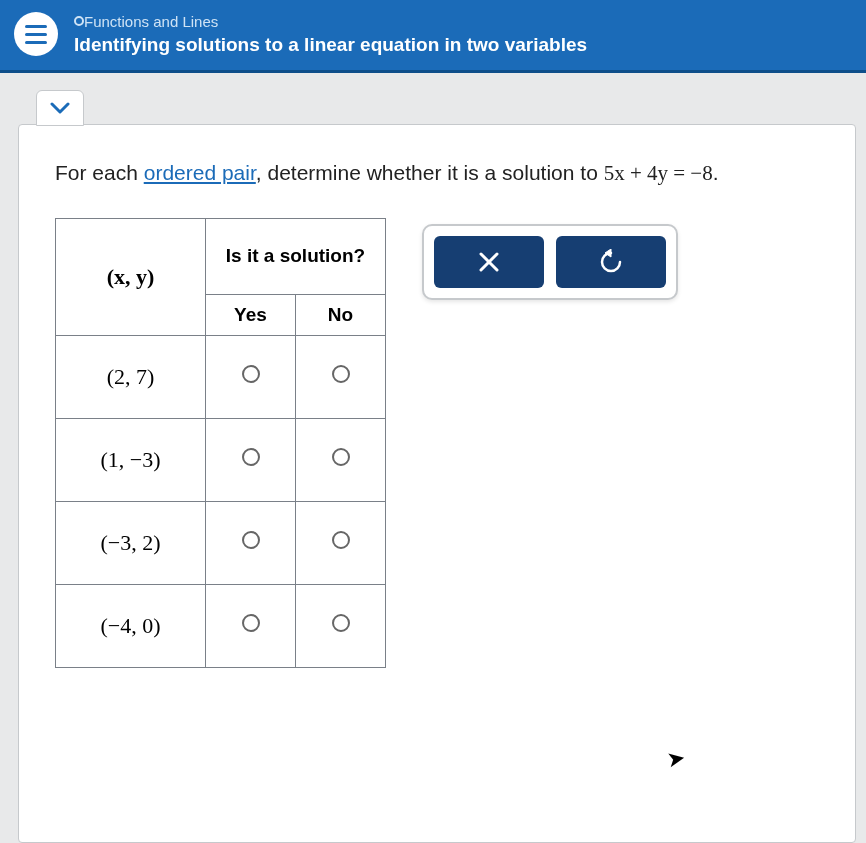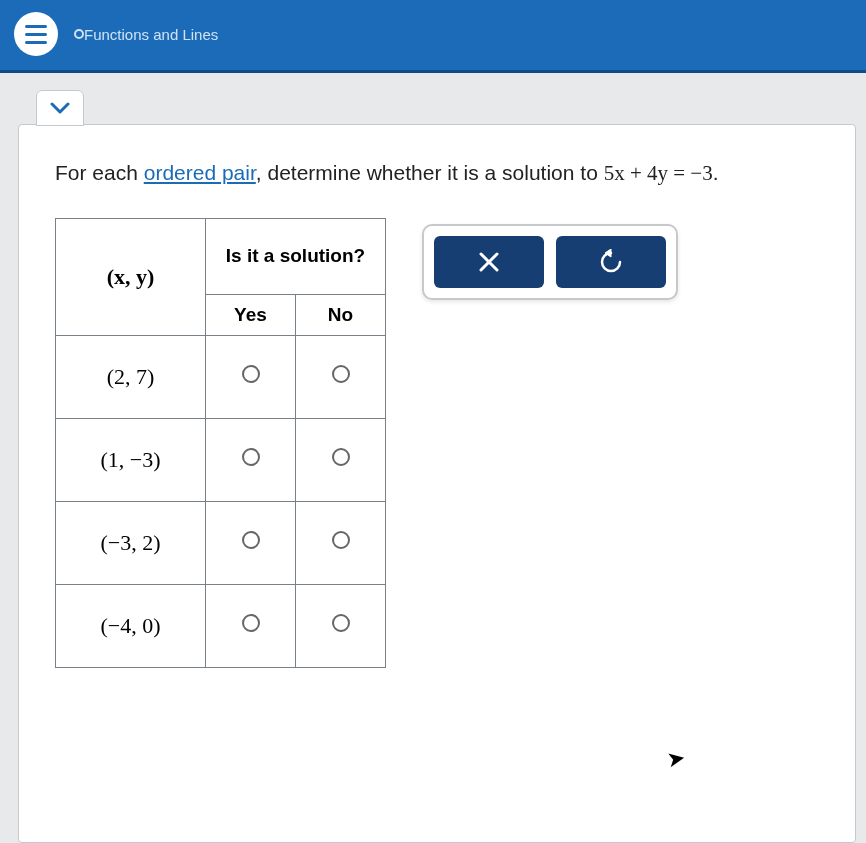--- a/index.html
+++ b/index.html
@@ -173,33 +173,34 @@
   <div class="menu-btn">
     <span class="bar"></span>
     <span class="bar"></span>
     <span class="bar"></span>
   </div>
   <div class="header-text">
     <div class="breadcrumb">
       <span class="dot"></span>
       <span>Functions and Lines</span>
     </div>
+    <div class="page-title">Identifying solutions to a linear equation in two variables</div>
   </div>
 </div>
 
 <div class="collapse-tab">
   <svg width="20" height="14" viewBox="0 0 20 14">
       <path d="M2 3 L10 11 L18 3" fill="none" stroke="#1b6bb8" stroke-width="3" stroke-linecap="round" stroke-linejoin="round"></path>
     </svg>
 </div>
 
 <div class="content-panel">
 
   <div class="prompt">
-    <span>For each </span><span class="term">ordered pair</span><span>, determine whether it is a solution to </span><span class="math">5x + 4y = −3</span><span>.</span>
+    <span>For each </span><span class="term">ordered pair</span><span>, determine whether it is a solution to </span><span class="math">5x + 4y = −8</span><span>.</span>
   </div>
 
   <div class="row-area">
     <table class="answer">
       <tbody>
           <tr>
         <th rowspan="2" class="hdr-pair">(x, y)</th>
         <th colspan="2" class="hdr-sol">Is it a solution?</th>
       </tr>
       <tr>

